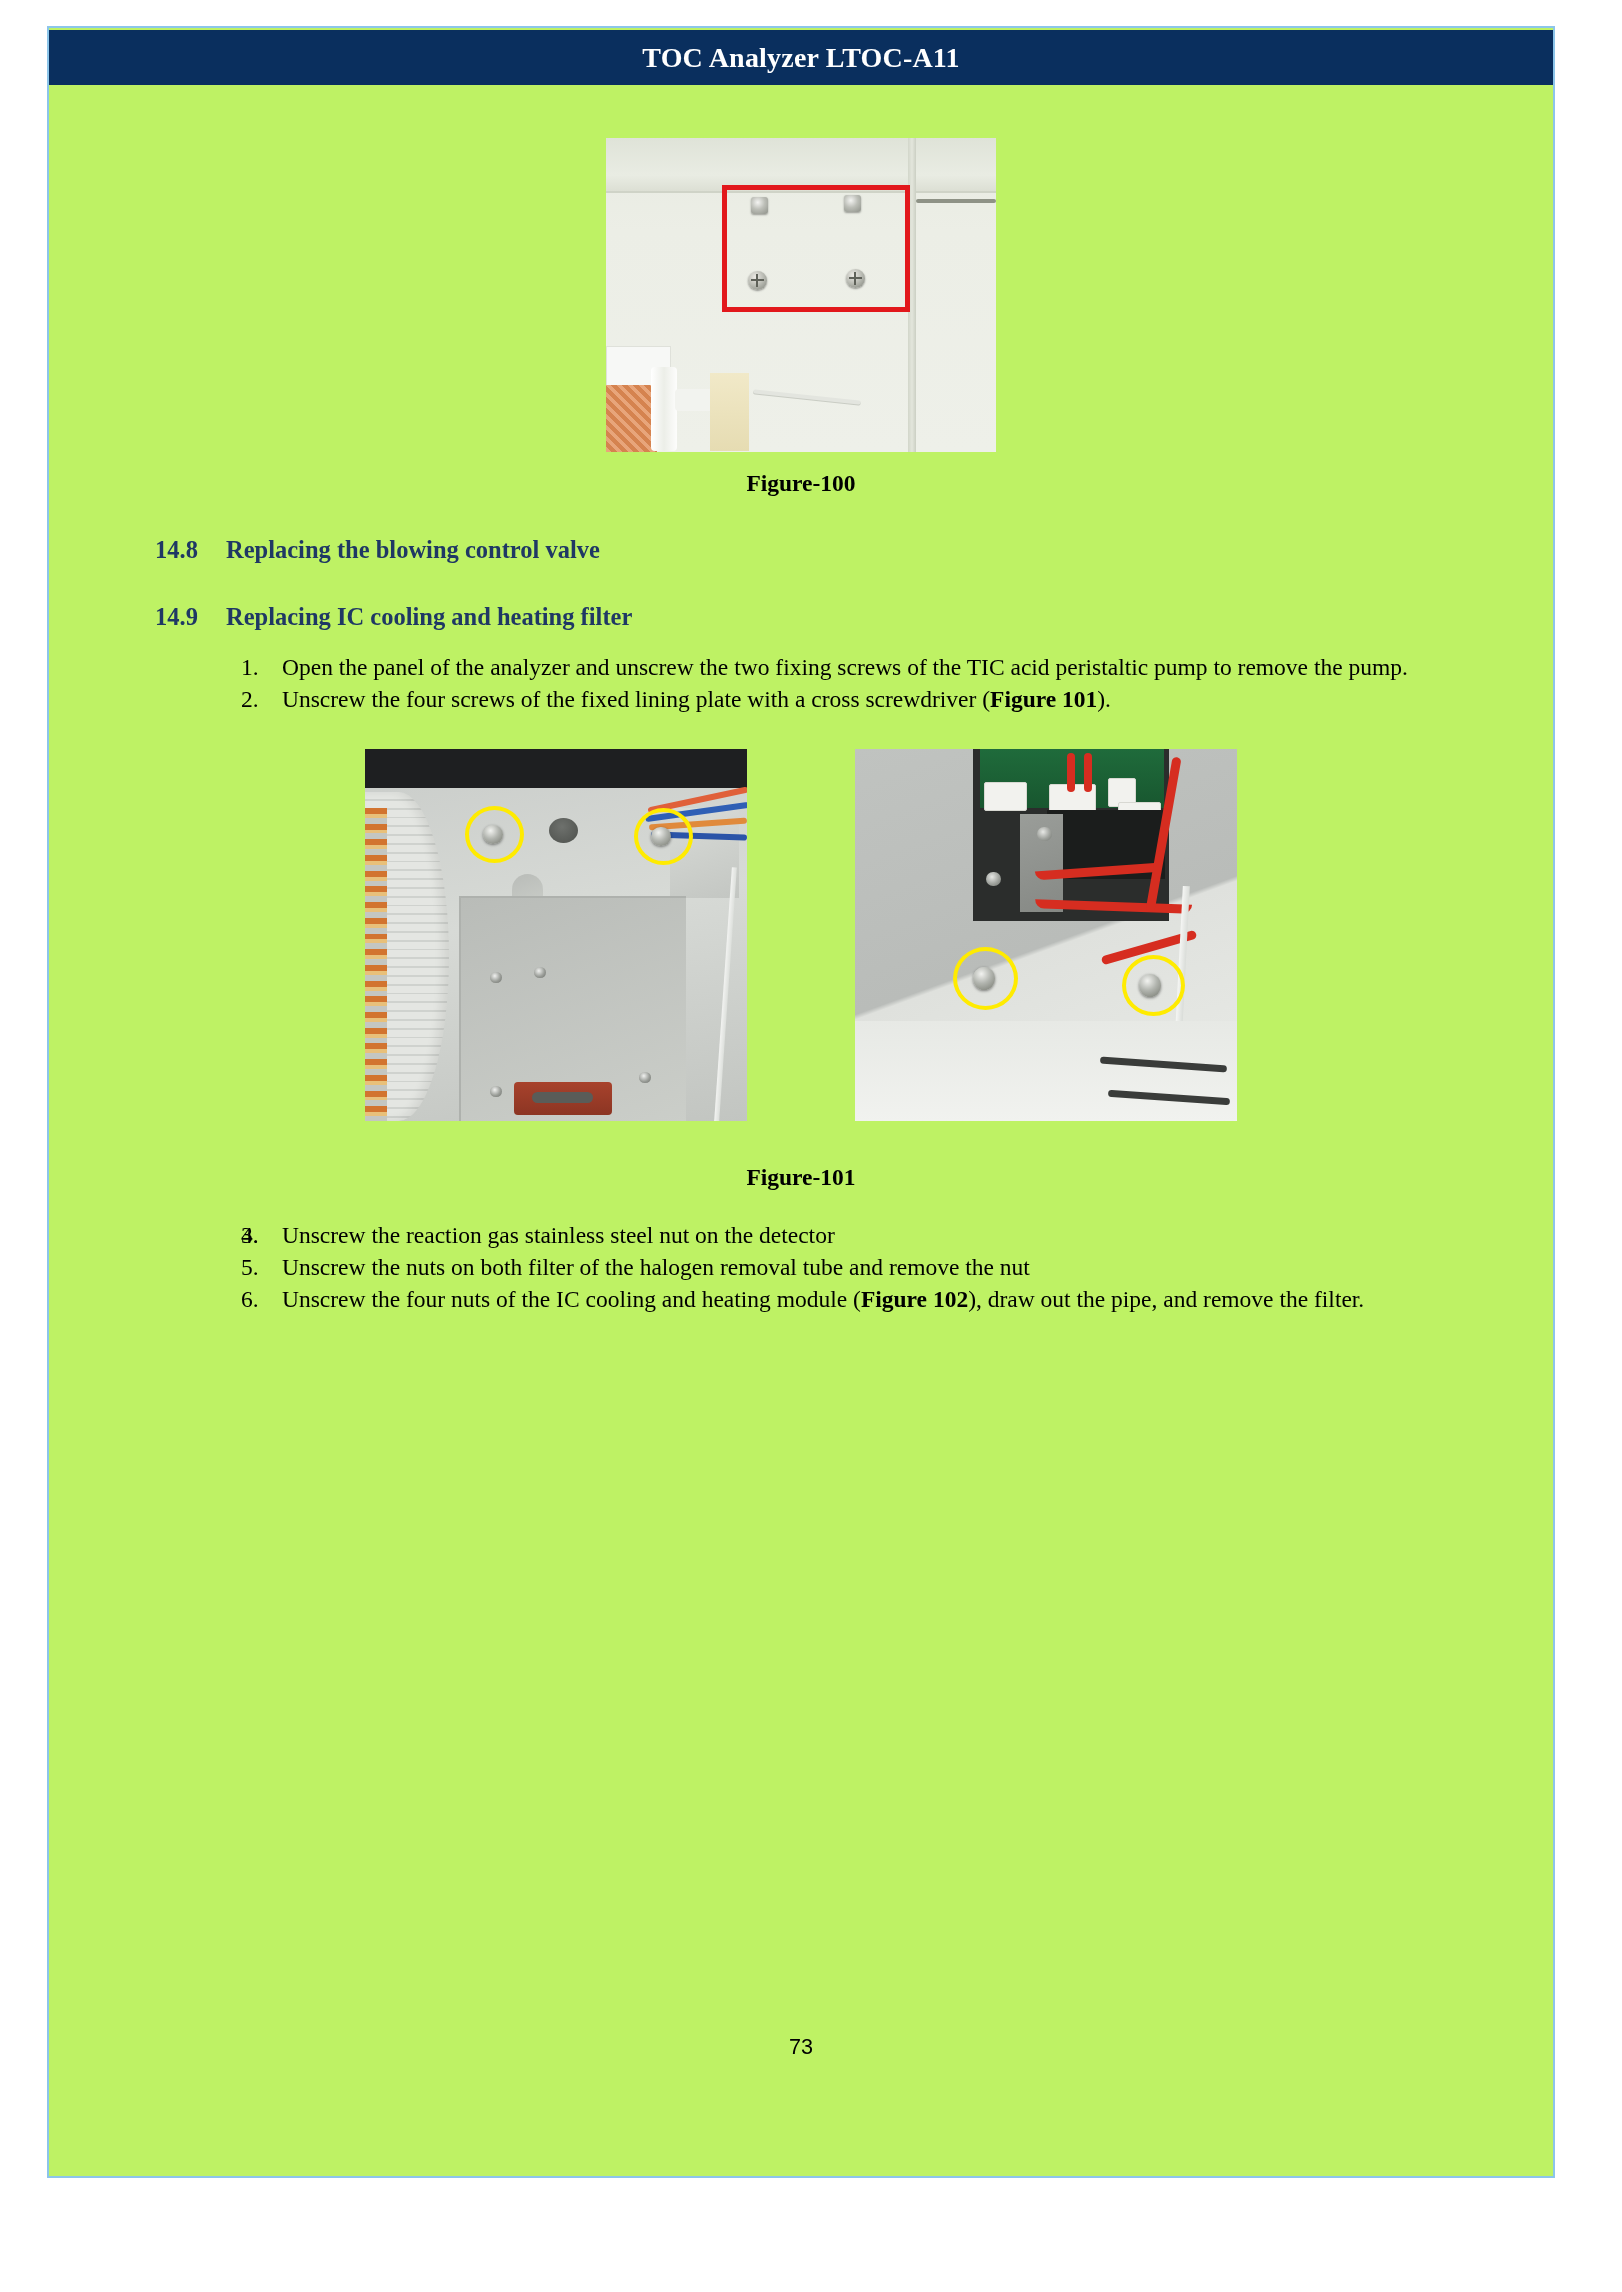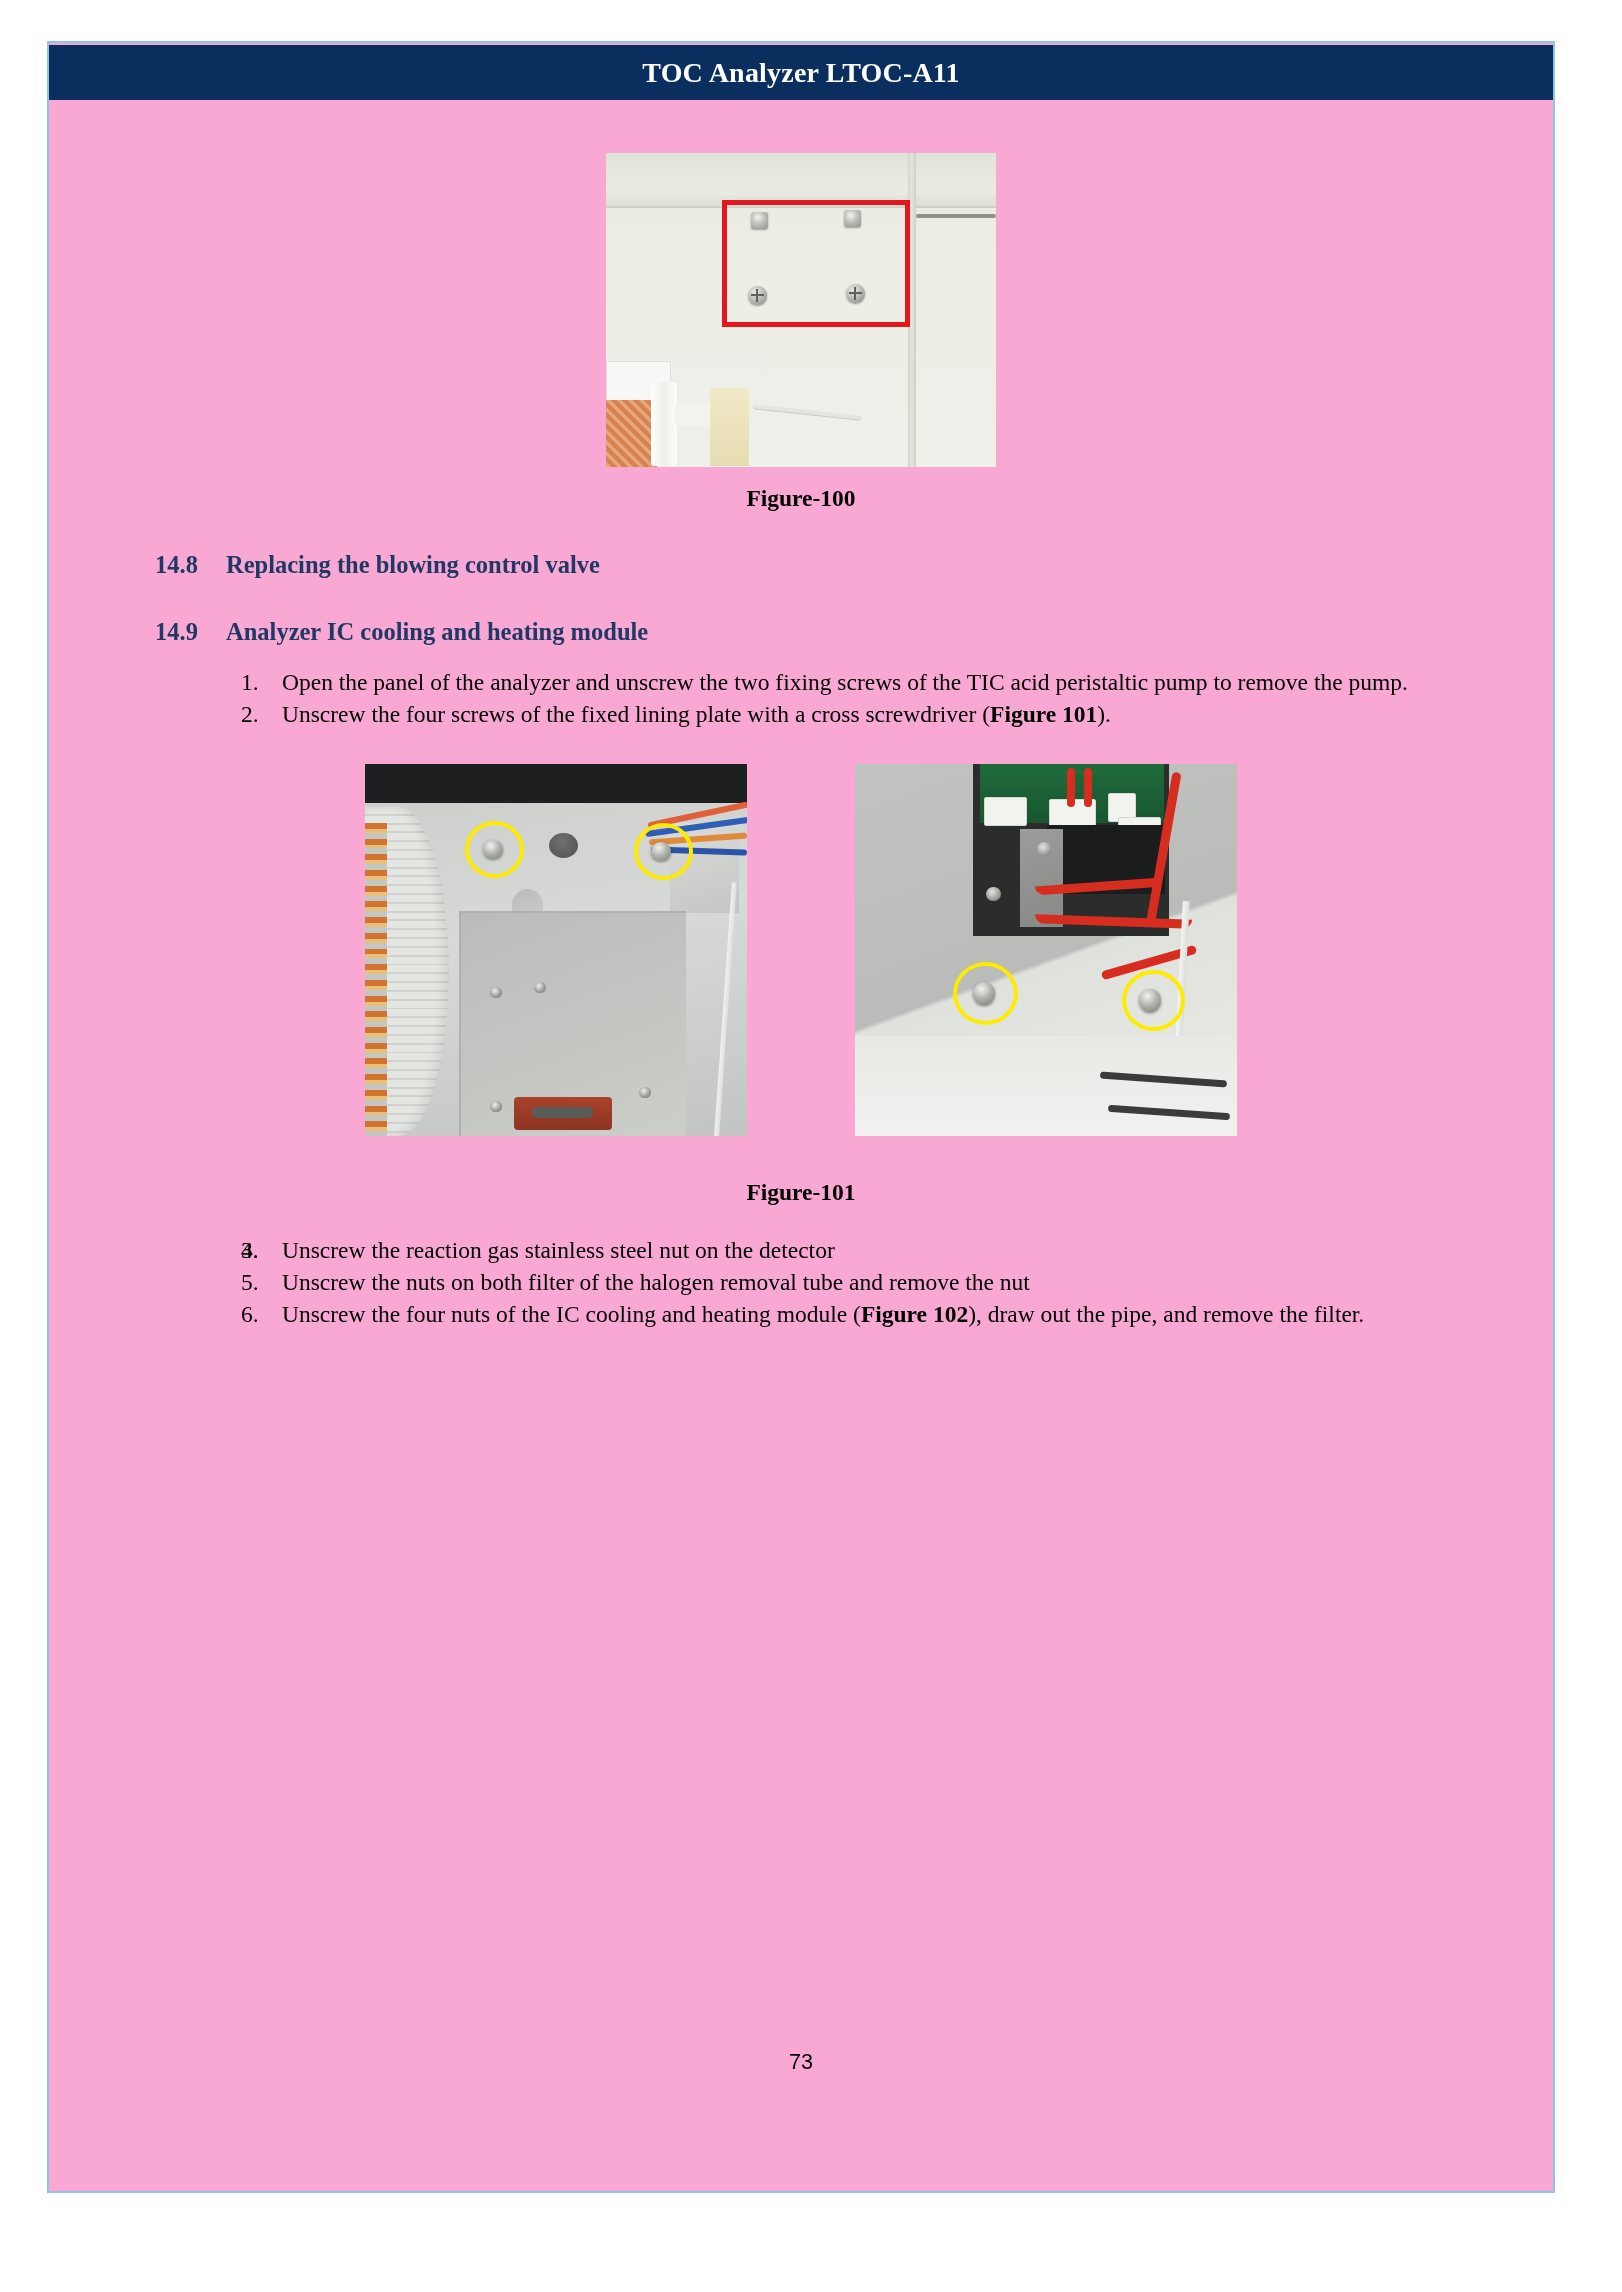--- a/index.html
+++ b/index.html
@@ -11,26 +11,26 @@
     width: 1622px;
     height: 2293px;
     font-family: "Liberation Serif", "DejaVu Serif", serif;
     -webkit-font-smoothing: antialiased;
   }
 
   
   .page {
     position: absolute;
     left: 47px;
-    top: 41px;
+    top: 26px;
     width: 1508px;
     height: 2152px;
     border: 2.9px solid #8cc5ea;
     box-sizing: border-box;
-    background: #f9a8d4;
+    background: #bef264;
   }
 
   
   .header-bar {
     position: absolute;
     left: 0;
     top: 2px;
     width: 100%;
     height: 55px;
     background: #0a2f5e;
@@ -369,21 +369,21 @@
     </div>
     <div class="caption">Figure-100</div>
 
     <div class="sec-heading">
       <span class="sec-num">14.8</span>
       <span class="sec-text">Replacing the blowing control valve</span>
     </div>
 
     <div class="sec-heading">
       <span class="sec-num">14.9</span>
-      <span class="sec-text">Analyzer IC cooling and heating module</span>
+      <span class="sec-text">Replacing IC cooling and heating filter</span>
     </div>
 
     <ol class="steps" id="steps-a">
         <li style="list-style: none; position: relative; padding-left: 0px;"><span style="position: absolute; left: -41px;">1.</span><span>Open the panel of the analyzer and unscrew the two fixing screws of the TIC acid peristaltic pump to remove the pump.</span></li>
         <li style="list-style: none; position: relative; padding-left: 0px;"><span style="position: absolute; left: -41px;">2.</span><span>Unscrew the four screws of the fixed lining plate with a cross screwdriver (</span><span class="b">Figure 101</span><span>).</span></li>
       </ol>
 
     <div class="fig101-wrap">
 
       <div class="photo fig101a">

